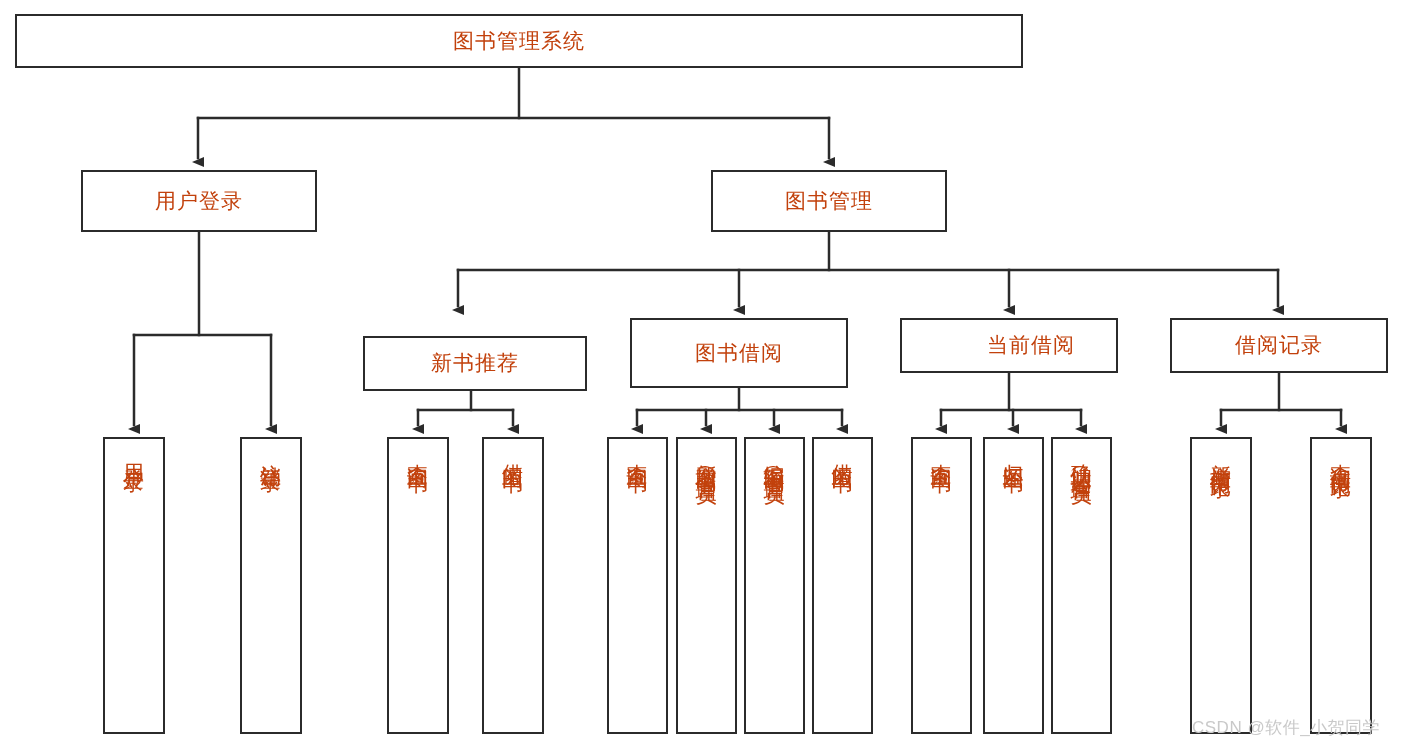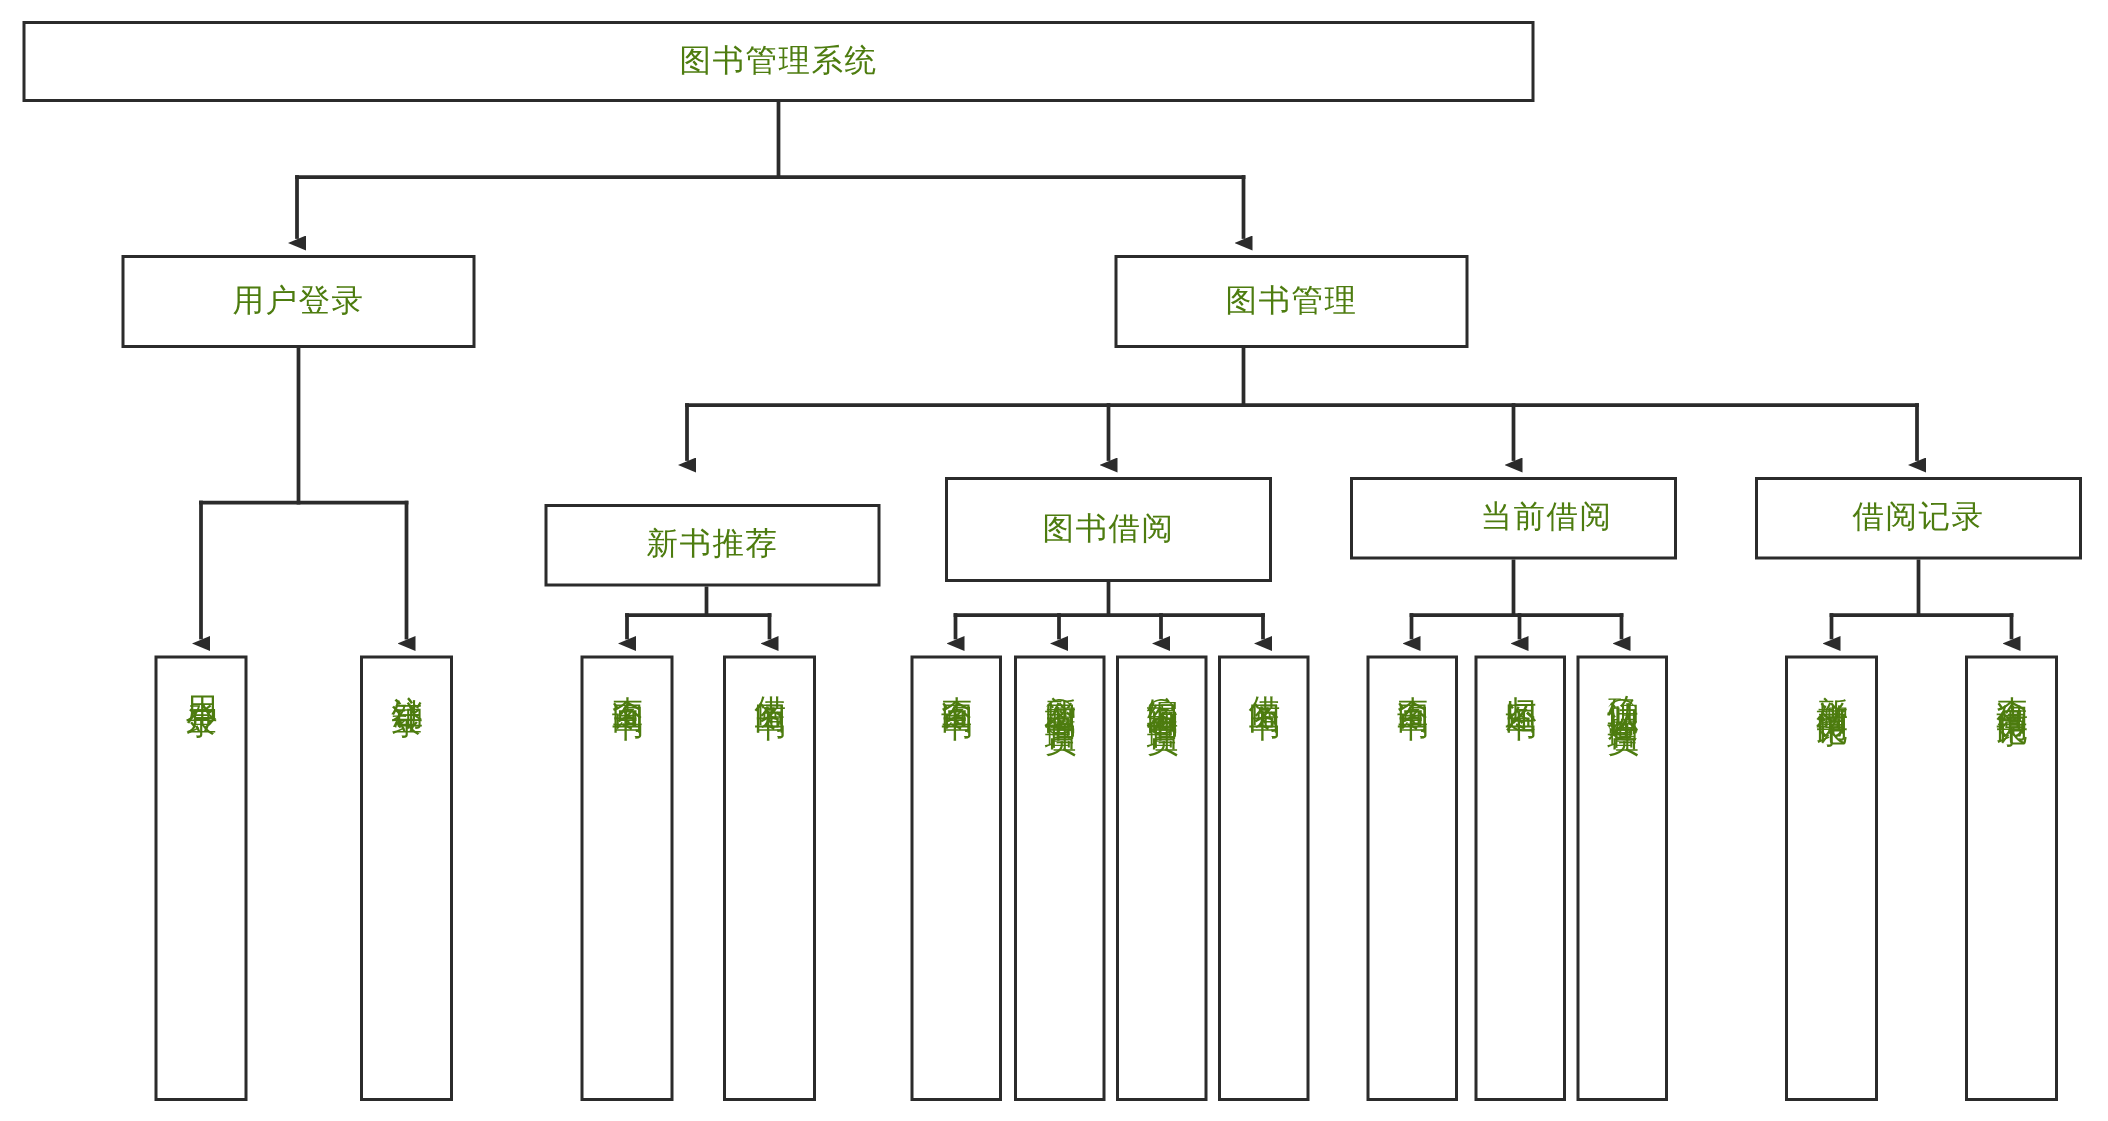--- a/index.html
+++ b/index.html
@@ -27,21 +27,21 @@
     pointer-events: none;
   }
   .node {
     position: absolute;
     box-sizing: border-box;
     background: #ffffff;
     border: 2px solid #2b2b2b;
     display: flex;
     align-items: center;
     justify-content: center;
-    color: #4d7c0f;
+    color: #c2410c;
     z-index: 2;
   }
   .node .label {
     display: block;
     text-align: center;
     line-height: 1.16;
     white-space: nowrap;
   }
   
   .node.horiz .label {
@@ -121,21 +121,21 @@
       </g>
   </svg>
 
   <div id="node-layer">
       <div class="node root horiz" style="left: 15px; top: 14px; width: 1008px; height: 54px;">
         <span class="label">图书管理系统</span>
       </div>
       <div class="node horiz" style="left: 81px; top: 170px; width: 236px; height: 62px;">
         <span class="label">用户登录</span>
       </div>
-      <div class="node horiz" style="left: 711px; top: 170px; width: 236px; height: 62px; margin-left: 32px;">
+      <div class="node horiz" style="left: 711px; top: 170px; width: 236px; height: 62px;">
         <span class="label">图书管理</span>
       </div>
       <div class="node horiz" style="left: 363px; top: 336px; width: 224px; height: 55px;">
         <span class="label">新书推荐</span>
       </div>
       <div class="node horiz" style="left: 630px; top: 318px; width: 218px; height: 70px;">
         <span class="label">图书借阅</span>
       </div>
       <div class="node horiz" style="left: 900px; top: 318px; width: 218px; height: 55px; padding-left: 44px;">
         <span class="label">当前借阅</span>
@@ -177,14 +177,15 @@
         <span class="label">确认归还（管理员）</span>
       </div>
       <div class="node vert" style="left: 1190px; top: 437px; width: 62px; height: 297px;">
         <span class="label">新增借阅记录</span>
       </div>
       <div class="node vert" style="left: 1310px; top: 437px; width: 62px; height: 297px;">
         <span class="label">查询借阅记录</span>
       </div>
     </div>
 
+  <div class="watermark" style="left: 1192px; top: 716px;">CSDN @软件_小贺同学</div>
 
 </div>
 
 </body></html>

